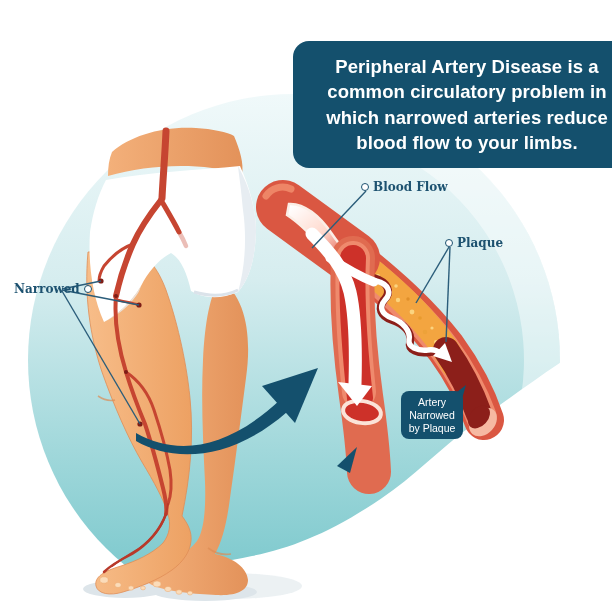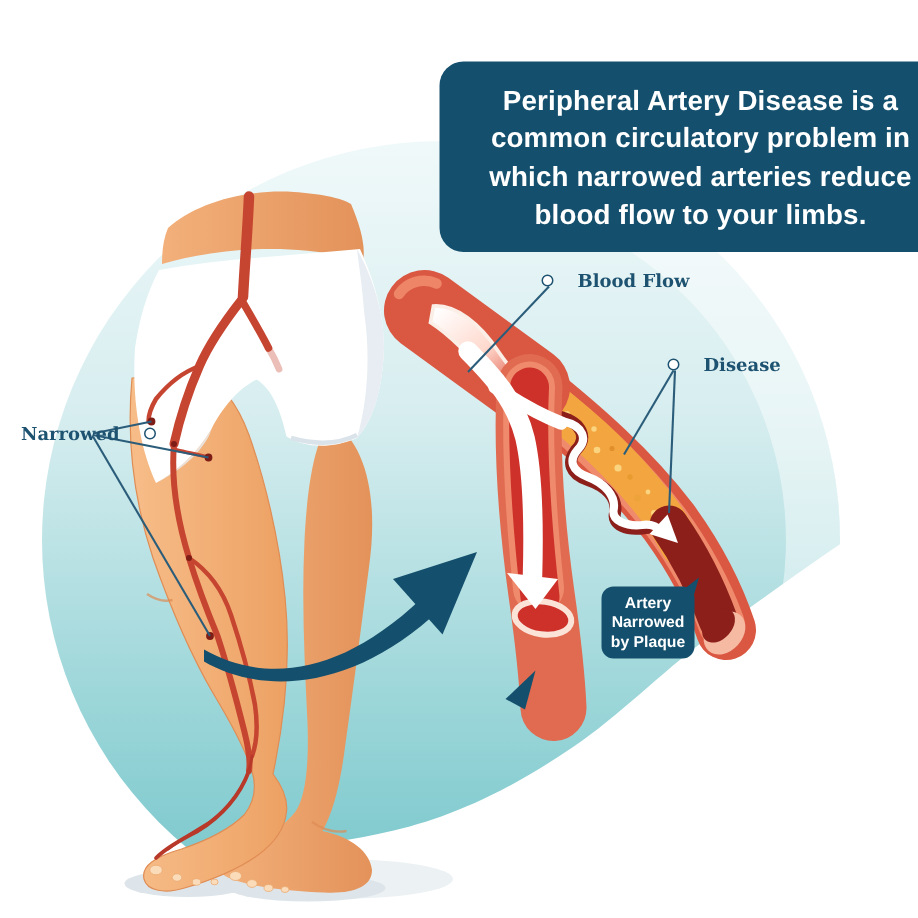--- a/index.html
+++ b/index.html
@@ -15,36 +15,36 @@
     display:flex;align-items:center;justify-content:center;
     padding:10px 18px;
     margin-left:41px;
   }
   .banner p{
     margin:0;color:#ffffff;font-weight:bold;font-size:18.5px;line-height:1.37;
     text-align:center;letter-spacing:.1px;
   }
   
   .callout{
-    position:absolute;display:flex;align-items:center;gap:16px;
+    position:absolute;display:flex;align-items:center;gap:4px;
     color:#1d5270;font-family:"DejaVu Serif",serif;font-weight:bold;font-size:12px;
     white-space:nowrap;
     justify-content:center;
   }
   .marker{
     width:6px;height:6px;border:1.6px solid #1d5270;border-radius:50%;
     background:#ffffff;flex:0 0 auto;
   }
   .co-bloodflow{left:361px;top:180px;}
   .co-plaque{left:445px;top:236px;}
   .co-arteries{left:14px;top:282px;}
   
   .badge{
     position:absolute;background:#14506d;color:#ffffff;border-radius:8px;
-    font-weight:bold;text-align:center;box-sizing:border-box;
+    font-weight:normal;text-align:center;box-sizing:border-box;
     display:flex;justify-content:center;
   }
   .badge-healthy{left:293px;top:461px;width:60px;min-height:40px;font-size:11px;line-height:1.2;padding:5px 4px;}
   .badge-narrowed{left:401px;top:391px;width:62px;min-height:47px;font-size:10.5px;line-height:1.22;padding:5px 3px;}
 </style>
 </head>
 <body>
 
 <div id="stage">
 
@@ -231,21 +231,21 @@
     <p>Peripheral Artery Disease is a common circulatory problem in which narrowed arteries reduce blood flow to your limbs.</p>
   </div>
 
   <div class="callout co-bloodflow">
     <span class="marker"></span>
     <span>Blood Flow</span>
   </div>
 
   <div class="callout co-plaque">
     <span class="marker"></span>
-    <span>Disease</span>
+    <span>Plaque</span>
   </div>
 
   <div class="callout co-arteries">
     <span>Narrowed</span>
     <span class="marker"></span>
   </div>
 
 
   <div class="badge badge-narrowed">
     <span>Artery Narrowed by Plaque</span>

